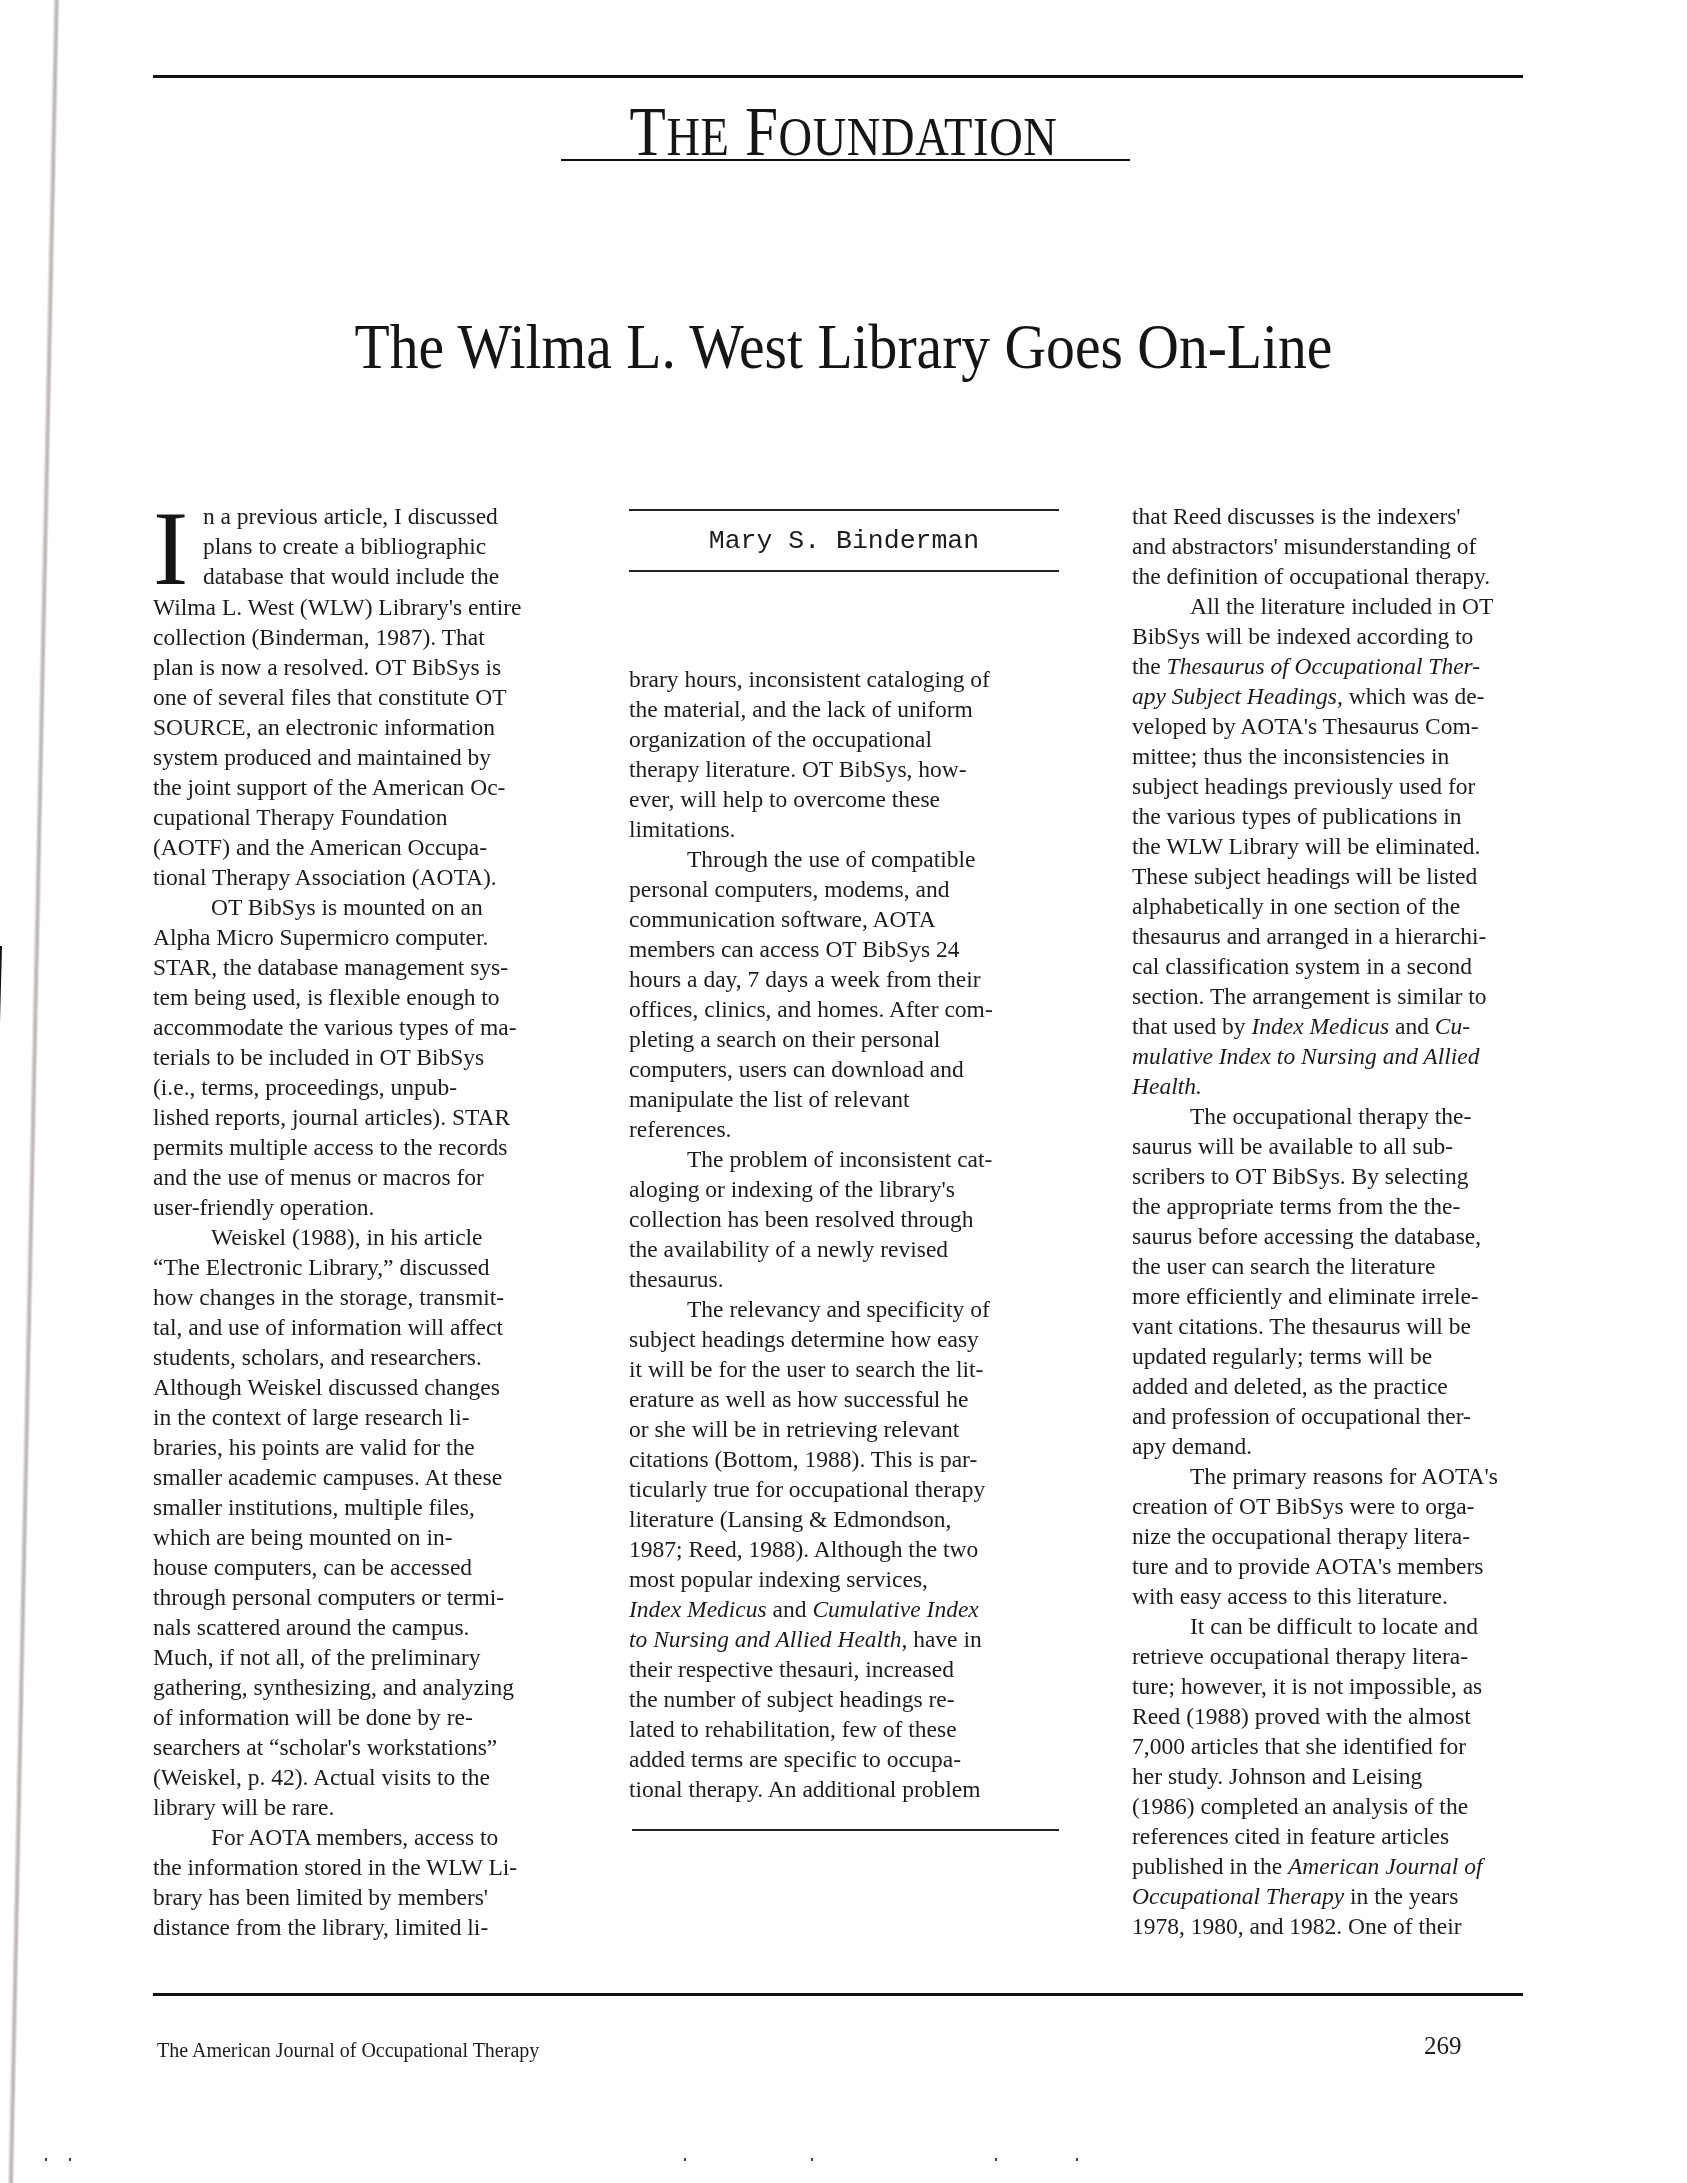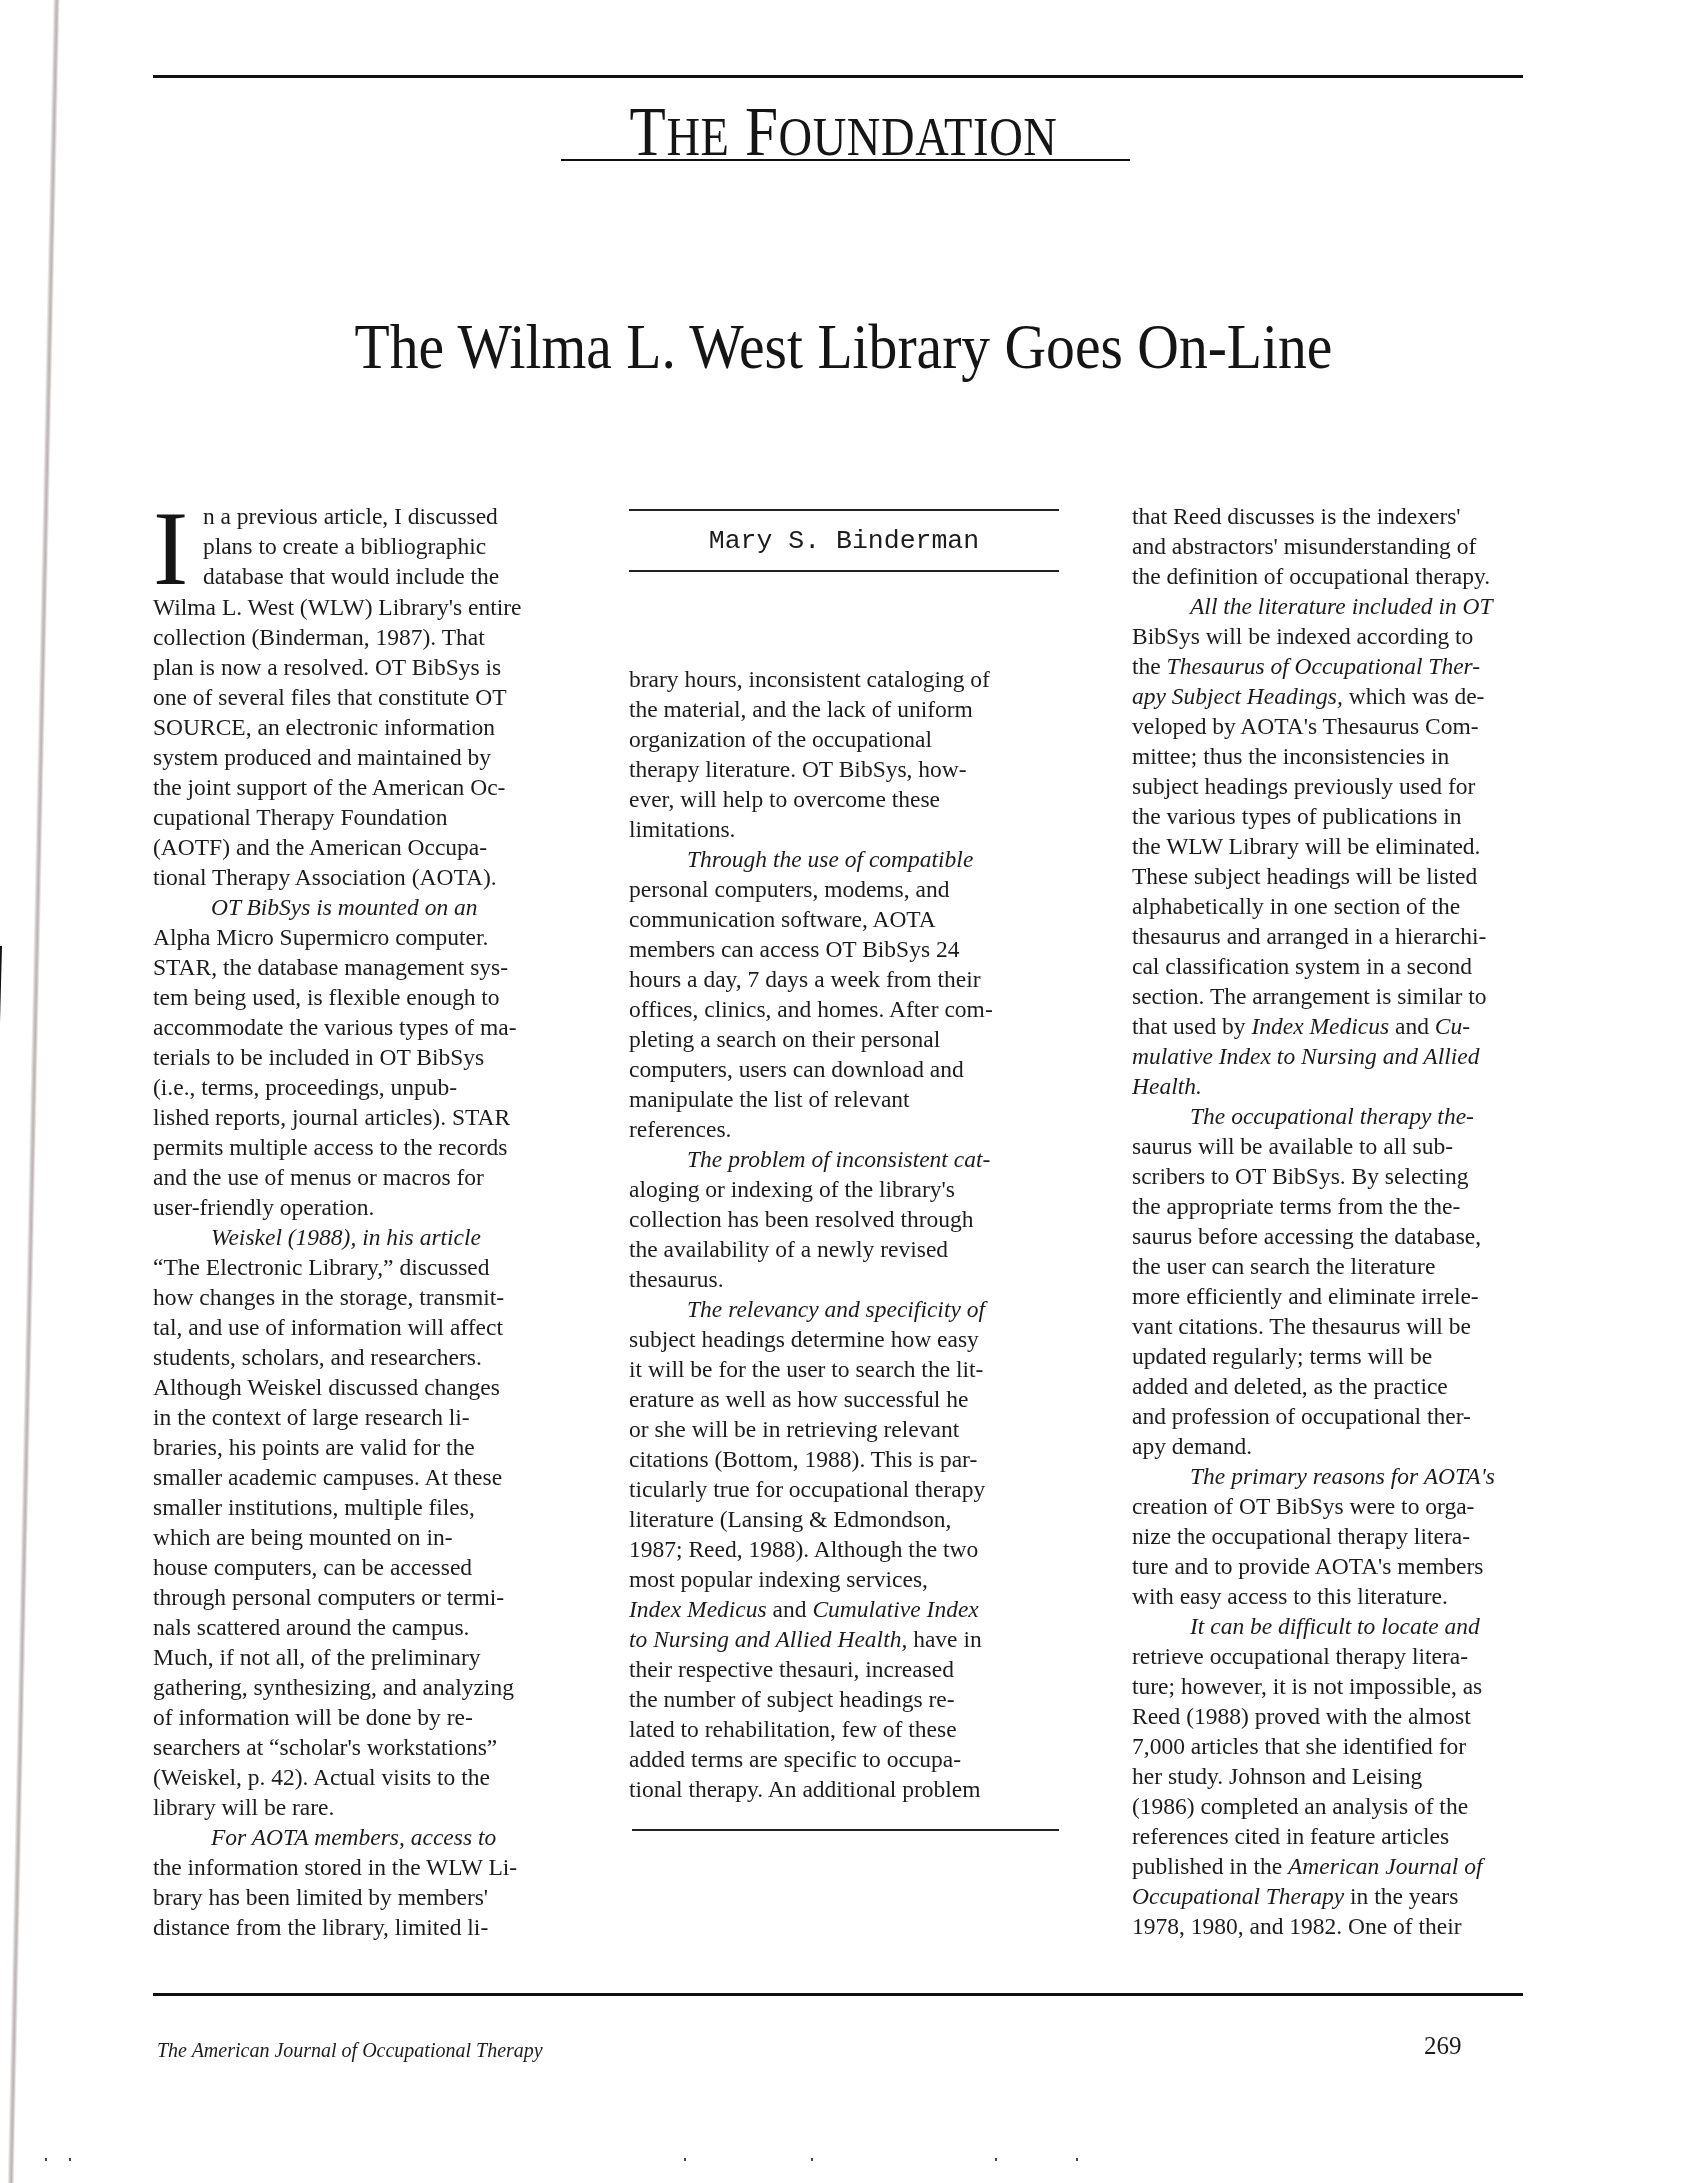--- a/index.html
+++ b/index.html
@@ -13,32 +13,32 @@
   .rule.bottom { left:153px; top:1993px; width:1370px; height:3.3px; }
   .dept-title { position:absolute; left:0; right:0; top:93px; text-align:center; font-family:"Liberation Serif", serif; font-size:69px; letter-spacing:0.7px; font-weight:normal; color:#151515; transform:scaleX(0.86); transform-origin:center; }
   .dept-title .sc { font-size:69px; }
   .dept-title .small { font-size:54px; }
   .article-title { position:absolute; left:0; right:0; top:310px; text-align:center; font-family:"Liberation Serif", serif; font-size:64px; color:#151515; transform:scaleX(0.9); transform-origin:center; }
   .col { position:absolute; font-size:23.5px; line-height:30px; color:#1c1c1c; }
   .col.left { left:153px; top:501px; width:430px; }
   .col.mid { left:629px; top:664px; width:430px; }
   .col.right { left:1132px; top:501px; width:429px; }
   .col .line { display:block; white-space:nowrap; }
-  .col .ind { padding-left:58px;font-style:italic; }
+  .col .ind { padding-left:58px; }
   .dropcap { float:left; font-size:106px; line-height:86px; height:86px; margin:5.3px 14.6px 0 0; font-family:"Liberation Serif", serif; color:#151515; }
   .byline-block { position:absolute; left:629px; top:509px; width:430px; height:66px; }
   .byline-block .r1 { position:absolute; left:0; top:0; width:430px; height:2px; background:#222; }
   .byline-block .r2 { position:absolute; left:0; top:61px; width:430px; height:2px; background:#222; }
   .byline { position:absolute; left:0; right:0; top:17px; text-align:center; font-family:Liberation Mono, monospace; font-size:26.5px; color:#1c1c1c; }
   .footnote-rule { position:absolute; left:632px; top:1829px; width:427px; height:2px; background:#222; }
   .footnote { position:absolute; left:629px; top:1845px; width:430px; font-style:italic; font-size:22.5px; line-height:30px; color:#1c1c1c; }
   .footnote .line { display:block; white-space:nowrap; }
   .footnote .smcaps { font-style:italic; font-size:16px; letter-spacing:0.7px; }
   i, em { }
-  .footer-journal { position:absolute; left:157px; top:2039px; font-style:italic; font-size:20px; color:#1c1c1c; }
+  .footer-journal { position:absolute; left:157px; top:2039px; font-size:20px; color:#1c1c1c; }
   .footer-page { position:absolute; left:1424px; top:2032px; font-size:25px; color:#1c1c1c; }
   .specks { position:absolute; top:2158px; height:4px; }
   .speck { position:absolute; top:0; width:2px; height:3.3px; background:#444; }
 </style>
 </head>
 <body>
 
 <div class="page">
   <div class="binding-shadow"></div>
   <div class="edge-line"></div>

